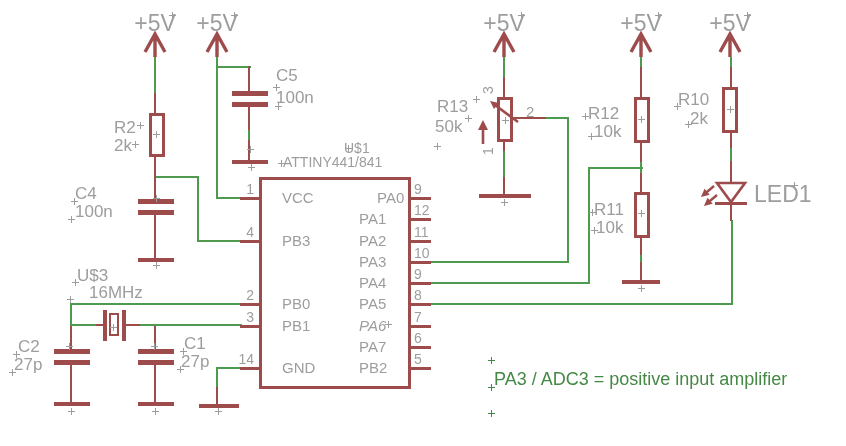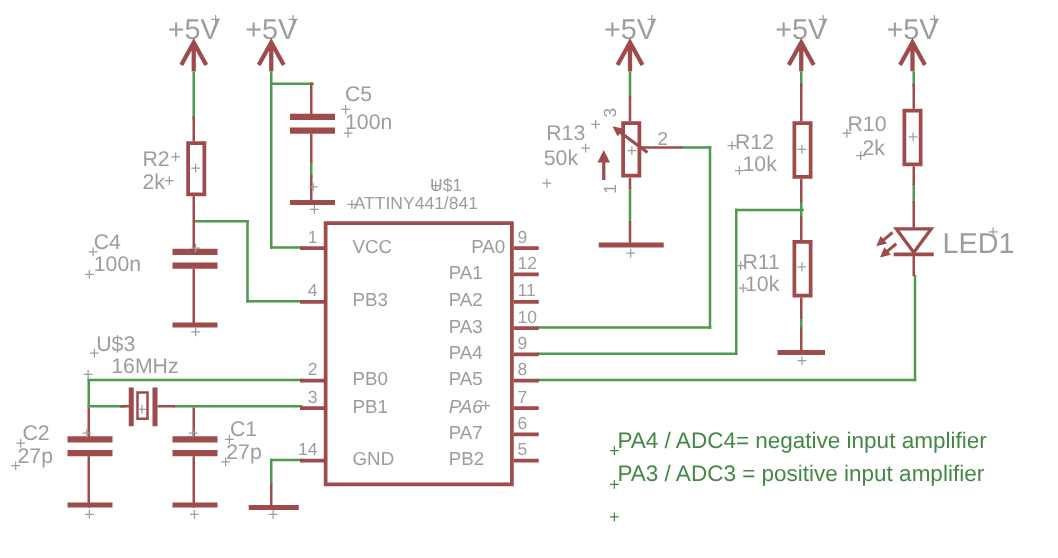--- a/index.html
+++ b/index.html
@@ -245,21 +245,20 @@
   <div class="lab big" style="left:754px;top:182px;">LED1</div>
 
   <div class="gbar" style="left:138px;top:258px;width:36px;"></div>
   <div class="gbar" style="left:232px;top:160px;width:36px;"></div>
   <div class="gbar" style="left:54px;top:402px;width:36px;"></div>
   <div class="gbar" style="left:138px;top:402px;width:36px;"></div>
   <div class="gbar" style="left:199px;top:404px;width:40px;"></div>
   <div class="gbar" style="left:479px;top:194px;width:52px;"></div>
   <div class="gbar" style="left:622px;top:280px;width:38px;"></div>
 
-  <div class="annot" style="left:494px;top:343px;">PA4 / ADC4= negative input amplifier</div>
   <div class="annot" style="left:494px;top:370px;">PA3 / ADC3 = positive input amplifier</div>
 
   <div class="cross" style="left:169px;top:12px;"></div>
   <div class="cross" style="left:231px;top:12px;"></div>
   <div class="cross" style="left:518px;top:12px;"></div>
   <div class="cross" style="left:655px;top:12px;"></div>
   <div class="cross" style="left:744px;top:12px;"></div>
   <div class="cross" style="left:137px;top:122px;"></div>
   <div class="cross" style="left:132px;top:141px;"></div>
   <div class="cross" style="left:153px;top:131px;"></div>

